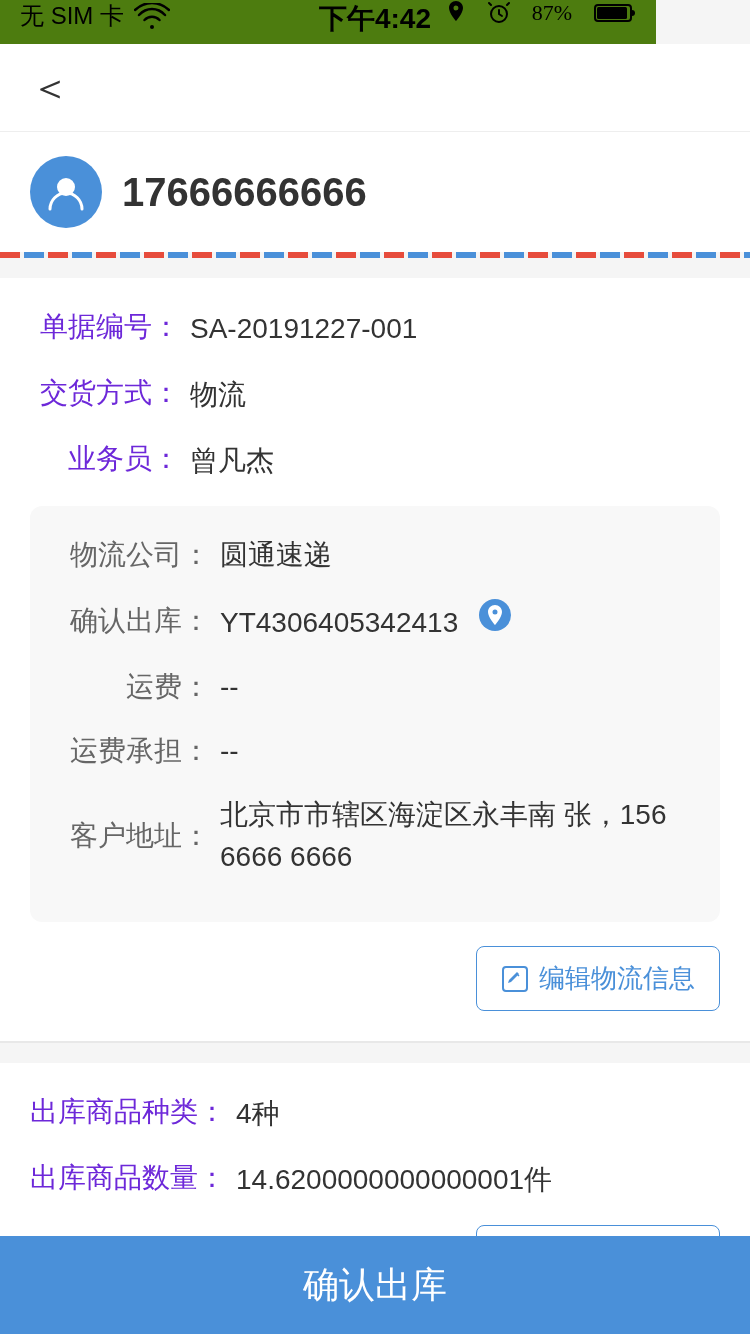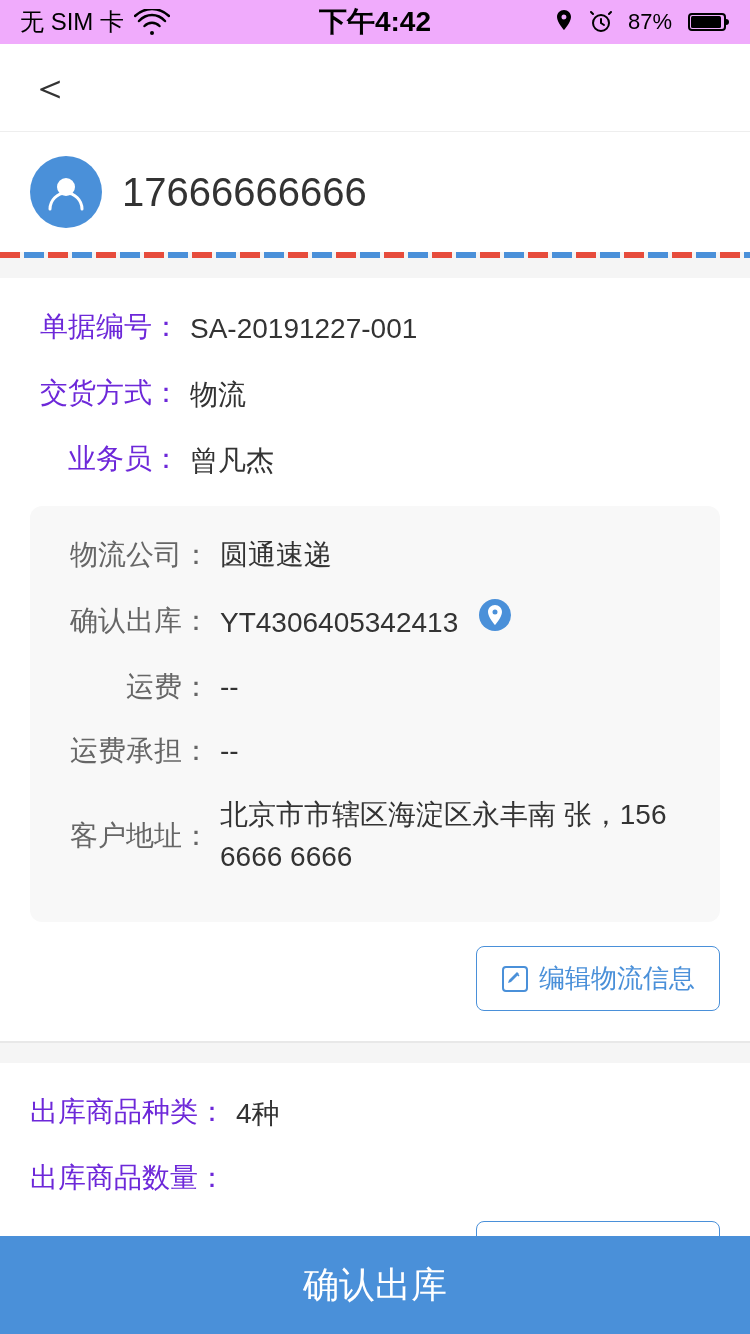--- a/index.html
+++ b/index.html
@@ -8,25 +8,25 @@
       width: 750px;
       min-height: 1334px;
       font-family: -apple-system, "PingFang SC", "Helvetica Neue", sans-serif;
       background: #f5f5f5;
       position: relative;
       overflow-x: hidden;
     }
 
     
     .status-bar {
-      width: 750px;
+      width: 656px;
       height: 44px;
-      background: #f0abfc;
-      display: flex;
-      align-items: center;
+      background: #4d7c0f;
+      display: flex;
+      align-items: flex-start;
       justify-content: space-between;
       padding: 0 20px;
       font-size: 26px;
       font-weight: 500;
     }
     .status-left {
       display: flex;
       align-items: center;
       gap: 10px;
       font-size: 24px;
@@ -36,23 +36,24 @@
       font-size: 28px;
       font-weight: 600;
       color: #000;
       position: absolute;
       left: 50%;
       transform: translateX(-50%);
     }
     .status-right {
       display: flex;
       align-items: center;
-      gap: 16px;
+      gap: 22px;
       font-size: 22px;
       color: #000;
+      font-family: Liberation Serif, serif;
     }
 
     
     .nav-bar {
       width: 750px;
       height: 88px;
       background: #fff;
       display: flex;
       align-items: center;
       padding: 0 30px;
@@ -86,21 +87,21 @@
       width: 72px;
       height: 72px;
       border-radius: 50%;
       background: #4A90D9;
       display: flex;
       align-items: center;
       justify-content: center;
     }
     .user-phone {
       font-size: 40px;
-      font-weight: 400;
+      font-weight: 700;
       color: #333;
     }
 
     
     .dashed-divider {
       width: 100%;
       height: 6px;
       background: repeating-linear-gradient(
         90deg,
         #e74c3c 0px, #e74c3c 20px,
@@ -354,20 +355,21 @@
 
   <div style="height:2px;background:#e8e8e8;"></div>
 
   <div class="goods-section">
     <div class="info-row">
       <span class="info-label">出库商品种类：</span>
       <span class="info-value">4种</span>
     </div>
     <div class="info-row">
       <span class="info-label">出库商品数量：</span>
+      <span class="info-value">14.62000000000000​01件</span>
     </div>
 
     <div class="view-btn-row">
       <button class="view-btn">
         <svg width="28" height="28" viewBox="0 0 28 28" fill="none">
           <rect x="3" y="2" width="22" height="24" rx="2" stroke="#4A90D9" stroke-width="2"></rect>
           <line x1="8" y1="9" x2="20" y2="9" stroke="#4A90D9" stroke-width="2" stroke-linecap="round"></line>
           <line x1="8" y1="14" x2="20" y2="14" stroke="#4A90D9" stroke-width="2" stroke-linecap="round"></line>
           <line x1="8" y1="19" x2="16" y2="19" stroke="#4A90D9" stroke-width="2" stroke-linecap="round"></line>
         </svg>

